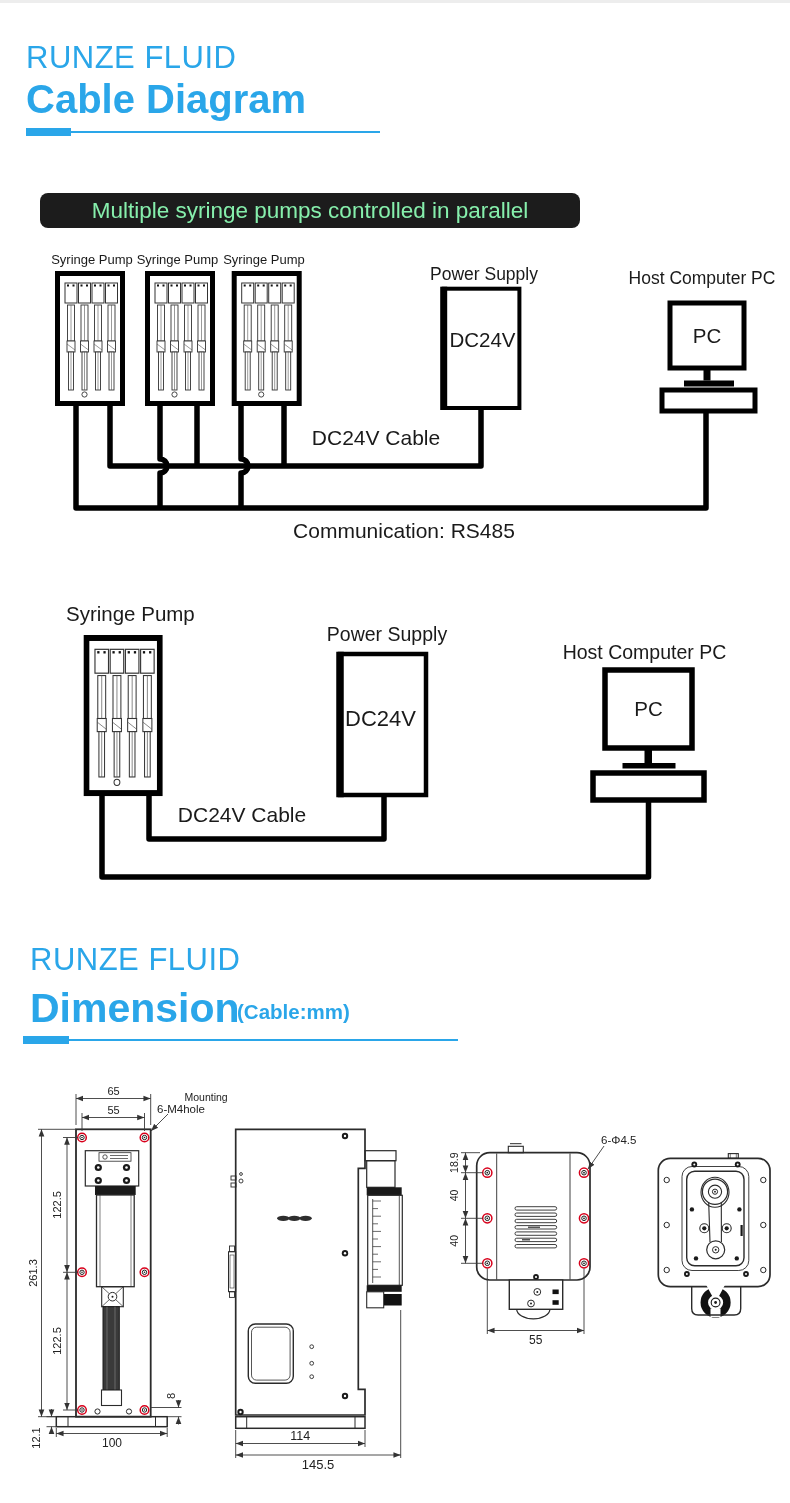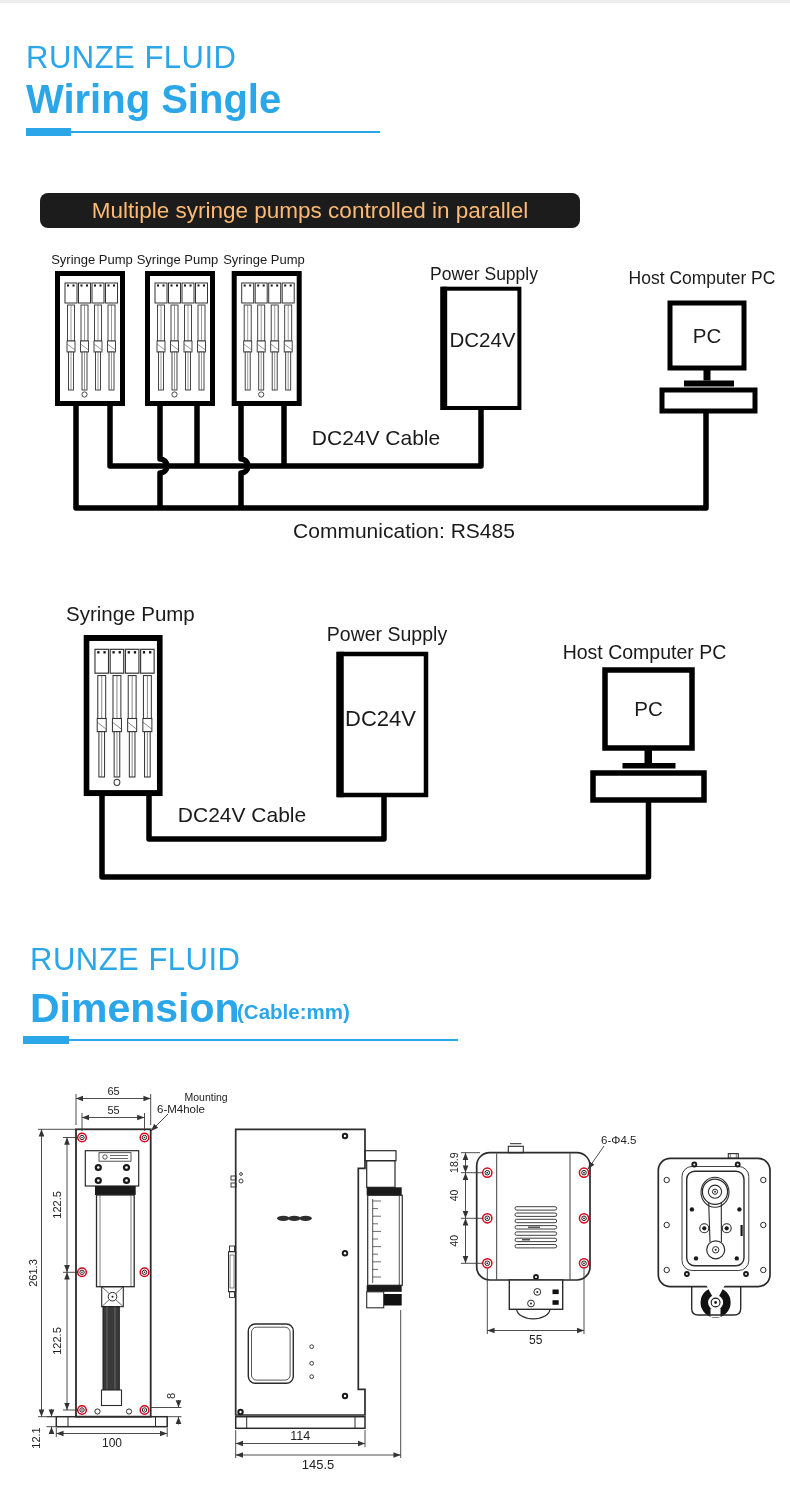--- a/index.html
+++ b/index.html
@@ -14,41 +14,41 @@
   .h1{position:absolute;color:var(--accent);font-weight:bold;line-height:1}
   .t1{left:26px;top:79px;font-size:40px}
   .t2{left:30px;top:988px;font-size:41px}
   .unit{position:absolute;left:237px;top:1000px;color:var(--accent);font-size:20.5px;font-weight:600}
   .rulethick{position:absolute;background:var(--accent)}
   .rulethin{position:absolute;background:var(--accent)}
   .r1a{left:26px;top:128px;width:45px;height:8px}
   .r1b{left:26px;top:131px;width:354px;height:2px}
   .r2a{left:23px;top:1036px;width:46px;height:8px}
   .r2b{left:23px;top:1039px;width:435px;height:2px}
-  .badge{position:absolute;background:var(--badge);color:#fdba74;text-align:center;
+  .badge{position:absolute;background:var(--badge);color:#86efac;text-align:center;
          font-weight:500;white-space:nowrap}
   .badge1{left:40px;top:193px;width:540px;height:35px;line-height:35px;border-radius:8px;font-size:22.5px}
   .badge2{left:48px;top:555px;width:390px;height:39px;line-height:39px;border-radius:19.5px;font-size:24px}
   svg.art{position:absolute;left:0;top:0}
   text{font-family:"Liberation Sans",sans-serif}
   .t13{font-size:13px;fill:#1a1a1a}
   .t17{font-size:17.5px;fill:#1a1a1a}
   .t19{font-size:19.5px;fill:#1a1a1a}
   .t20{font-size:20.5px;fill:#1a1a1a}
   .t21{font-size:21px;fill:#1a1a1a}
   .t22{font-size:22px;fill:#1a1a1a}
 </style>
 </head>
 <body>
 
 <div class="page">
   <div class="topbar"></div>
 
   <div class="brand b1">RUNZE FLUID</div>
-  <div class="h1 t1">Wiring Single</div>
+  <div class="h1 t1">Cable Diagram</div>
   <div class="rulethick r1a"></div>
   <div class="rulethin r1b"></div>
 
   <div class="badge badge1">Multiple syringe pumps controlled in parallel</div>
 
   <div class="brand b2">RUNZE FLUID</div>
   <div class="h1 t2">Dimension</div>
   <div class="unit">(Cable:mm)</div>
   <div class="rulethick r2a"></div>
   <div class="rulethin r2b"></div>

